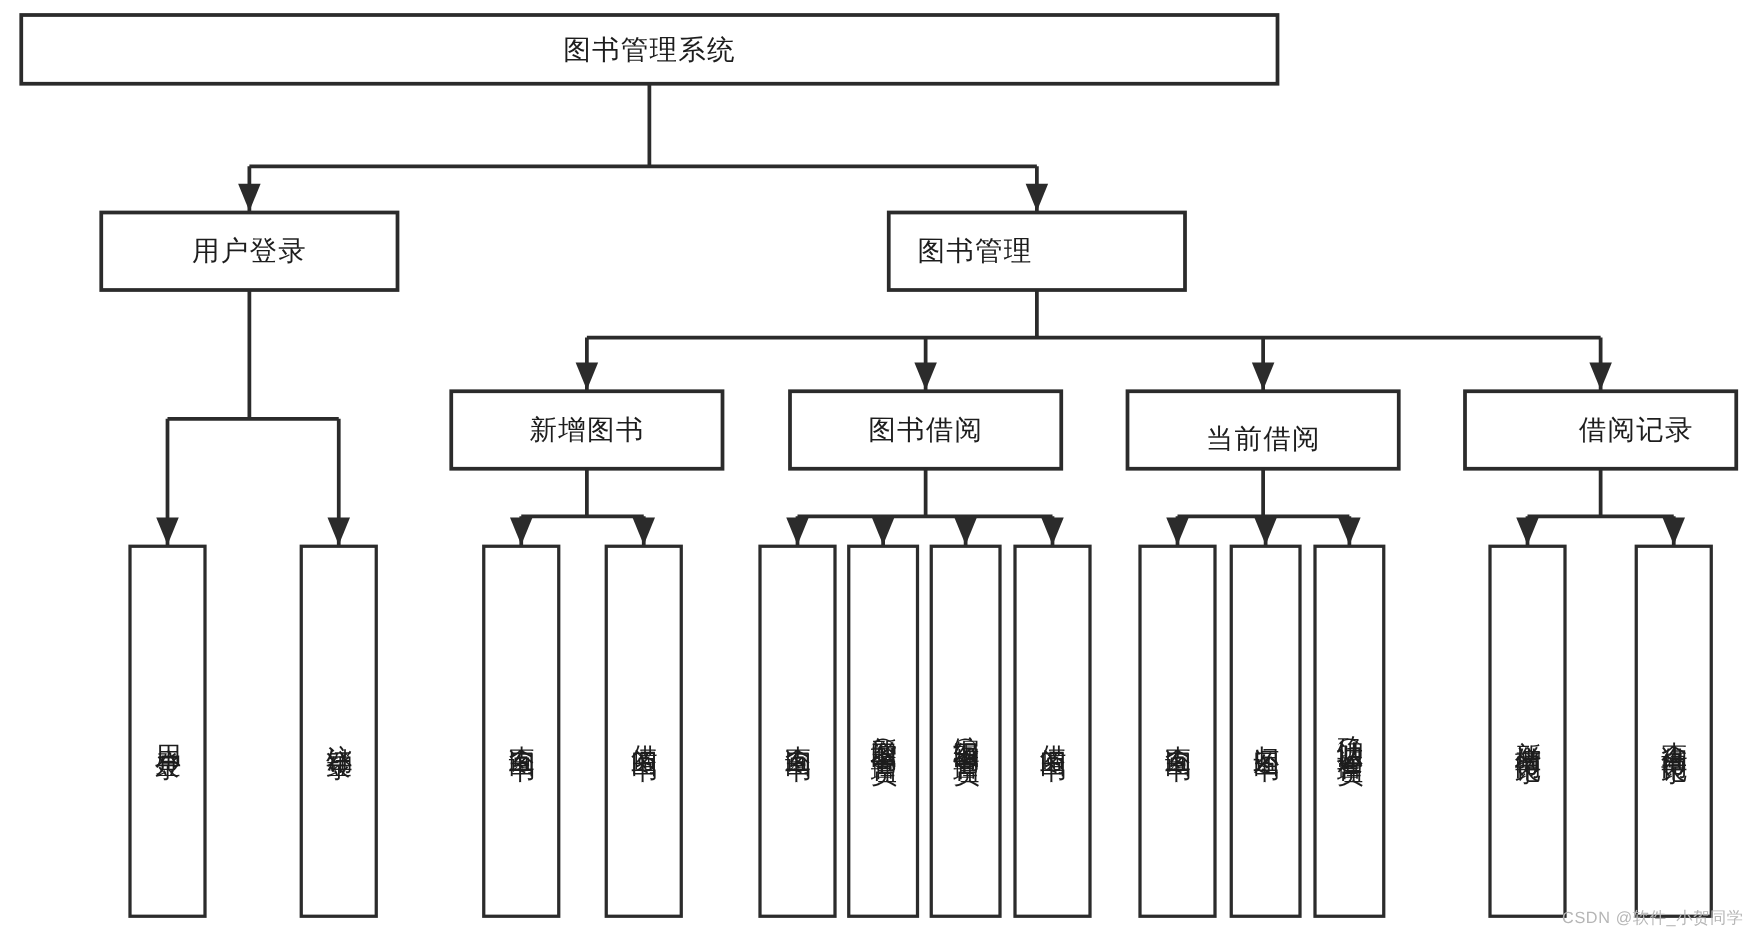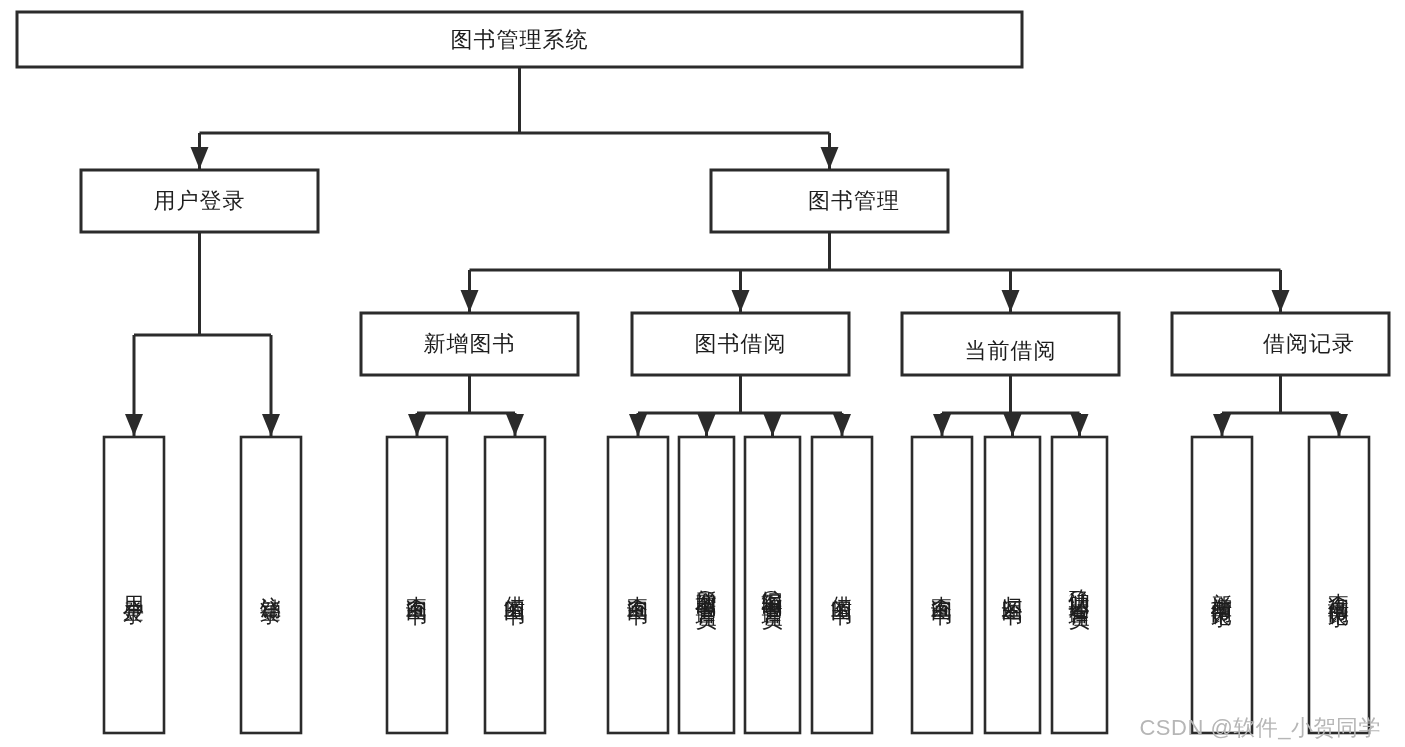--- a/index.html
+++ b/index.html
@@ -53,24 +53,24 @@
   .hlabel-text{
     font-family:"Liberation Sans","DejaVu Sans",sans-serif;
     font-size:22px;
     color:#1d1d1d;
     white-space:nowrap;
     letter-spacing:1px;
   }
 
   .watermark{
     position:absolute;
-    right:24px;
+    right:10px;
     bottom:4px;
     font-family:"Liberation Sans","DejaVu Sans",sans-serif;
-    font-size:22px;
+    font-size:13px;
     color:#b6b6b6;
     letter-spacing:0.5px;
     white-space:nowrap;
   }
 </style>
 </head>
 <body>
 
 <div id="diagram-root">
   <svg id="tree-canvas" viewBox="0 0 1405 747">
@@ -187,21 +187,21 @@
         <rect x="1309" y="437" width="60" height="296" class="node-box thin"></rect>
       </g>
     </svg>
   <div id="label-layer">
       <div class="hlabel-wrap" style="left: 17px; top: 12px; width: 1005px; height: 55px;">
         <span class="hlabel-text">图书管理系统</span>
       </div>
       <div class="hlabel-wrap" style="left: 81px; top: 170px; width: 237px; height: 62px;">
         <span class="hlabel-text">用户登录</span>
       </div>
-      <div class="hlabel-wrap" style="left: 745px; top: 170px; width: 218px; height: 62px;">
+      <div class="hlabel-wrap" style="left: 671px; top: 170px; width: 218px; height: 62px;">
         <span class="hlabel-text">图书管理</span>
       </div>
       <div class="hlabel-wrap" style="left: 361px; top: 313px; width: 217px; height: 62px;">
         <span class="hlabel-text">新增图书</span>
       </div>
       <div class="hlabel-wrap" style="left: 632px; top: 313px; width: 217px; height: 62px;">
         <span class="hlabel-text">图书借阅</span>
       </div>
       <div class="hlabel-wrap" style="left: 902px; top: 313px; width: 217px; height: 76px;">
         <span class="hlabel-text">当前借阅</span>

